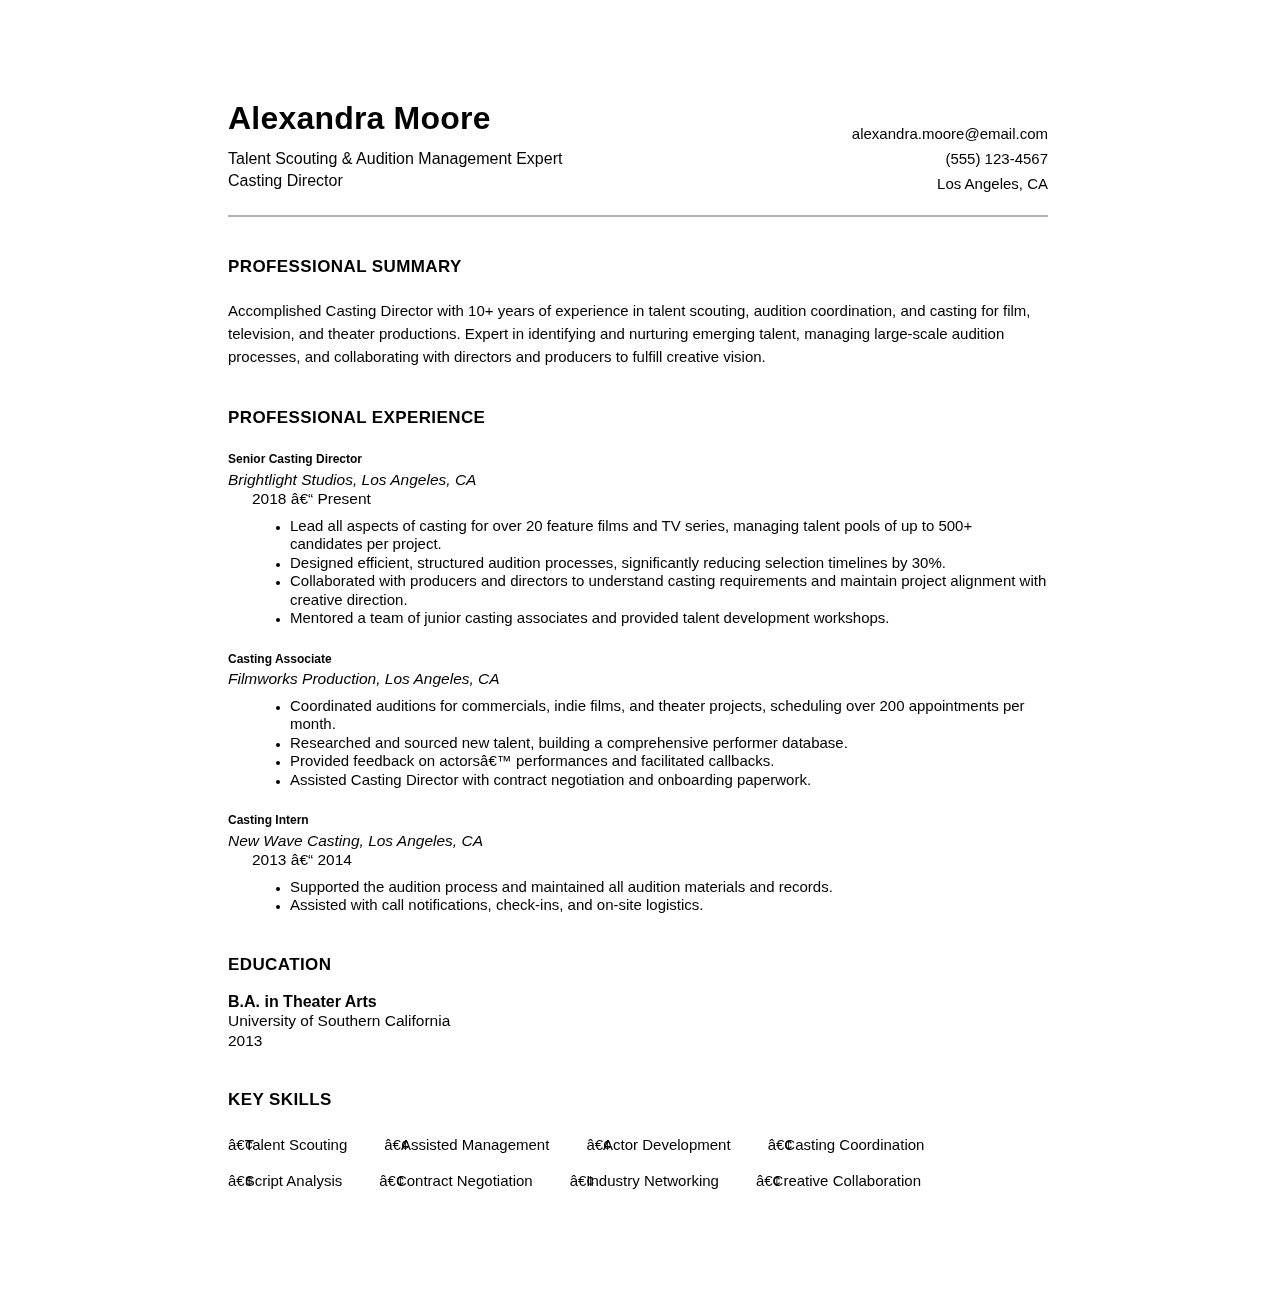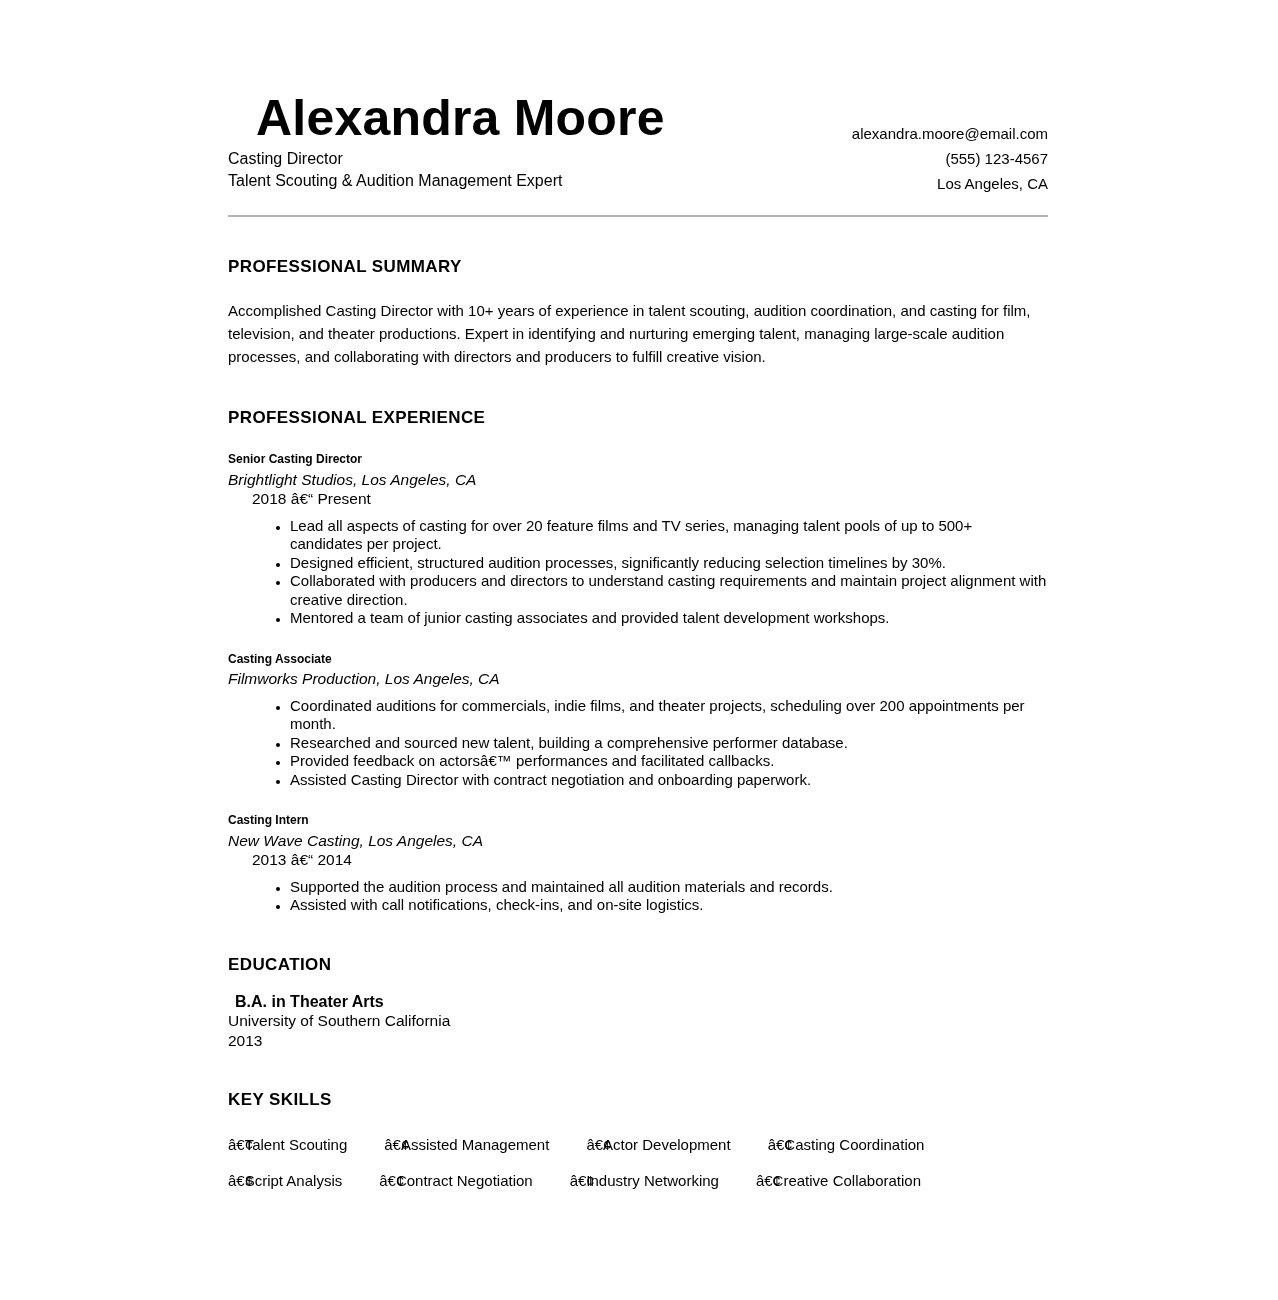--- a/index.html
+++ b/index.html
@@ -12,21 +12,21 @@
     position: relative;
     overflow: hidden;
   }
   .content {
     width: 820px;
     margin-left: 228px;
     padding-top: 97px;
   }
   
   .header { display: flex; justify-content: space-between; align-items: flex-start; }
-  .name { font-size: 50px; font-weight: bold; line-height: 42px; letter-spacing: 0.2px; margin-left: 28px; }
+  .name { font-size: 32px; font-weight: bold; line-height: 42px; letter-spacing: 0.2px; }
   .subtitle-block { margin-top: 9px; font-size: 16px; line-height: 22px; }
   .contact-block { margin-top: 24px; text-align: right; font-size: 15px; line-height: 25px; }
   .divider {
     border: none;
     border-top: 2px solid #b2b2b2;
     margin-top: 19px;
   }
   
   .section-heading {
     font-size: 17px;
@@ -40,21 +40,21 @@
   .job { margin-top: 22px; }
   .job:first-of-type { margin-top: 18px; }
   .job-title { font-size: 12px; font-weight: bold; line-height: 19.5px; }
   .job-company { font-size: 15.5px; font-style: italic; line-height: 19.5px; }
   .job-dates { font-size: 15.5px; line-height: 19.5px; margin-left: 24px; }
   .bullet-list { margin: 8px 0 12px 0; padding-left: 62px; }
   .bullet-list li { font-size: 15px; line-height: 18.5px; }
   .bullet-list li::marker { font-size: 12px; }
   
   .edu-block { margin-top: 17px; }
-  .edu-degree { font-size: 16px; font-weight: bold; line-height: 19.5px; margin-left: 7px; }
+  .edu-degree { font-size: 16px; font-weight: bold; line-height: 19.5px; }
   .edu-school, .edu-year { font-size: 15.5px; line-height: 19.5px; }
   
   .skills-wrap {
     margin-top: 25px;
     display: flex;
     flex-wrap: wrap;
     column-gap: 37px;
     row-gap: 17px;
     width: 730px;
     font-size: 15px;
@@ -69,22 +69,22 @@
 </style>
 </head>
 <body>
 
 <div class="content">
 
   <div class="header">
     <div>
       <div class="name">Alexandra Moore</div>
       <div class="subtitle-block">
+        <div>Talent Scouting &amp; Audition Management Expert</div>
         <div>Casting Director</div>
-        <div>Talent Scouting &amp; Audition Management Expert</div>
       </div>
     </div>
     <div class="contact-block">
       <div>alexandra.moore@email.com</div>
       <div>(555) 123-4567</div>
       <div>Los Angeles, CA</div>
     </div>
   </div>
 
   <hr class="divider">

